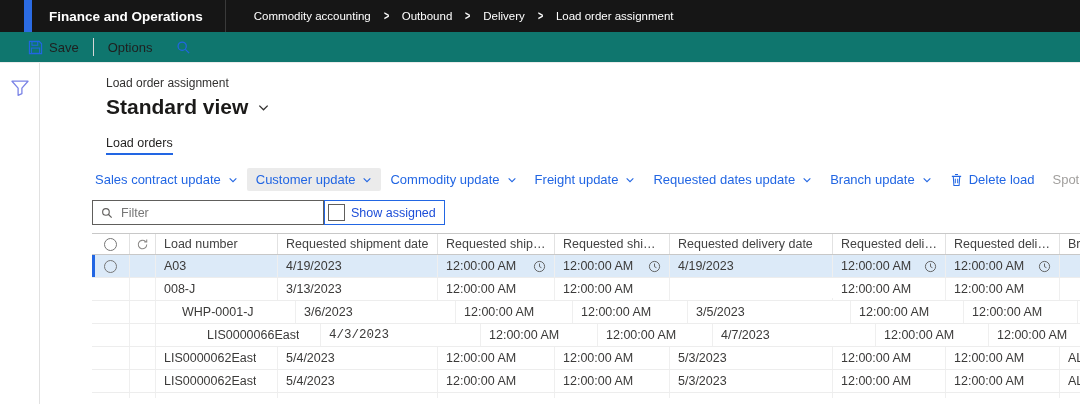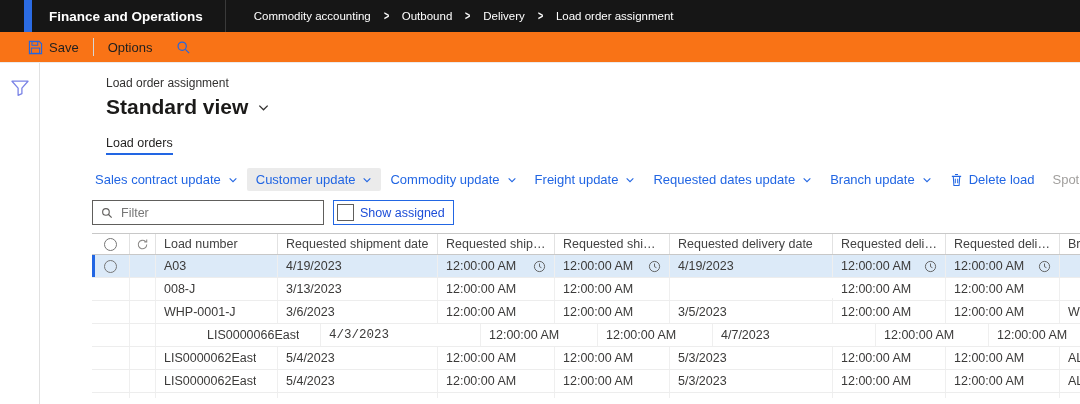--- a/index.html
+++ b/index.html
@@ -11,40 +11,40 @@
   }
   
   .topbar { height:32px; background:#161616; display:flex; align-items:center; color:#fff;padding-left:24px; }
   .topbar-accent { width:8px; align-self:stretch; background:#2b6be3; }
   .app-title { font-size:13.5px; font-weight:700; margin-left:17px; white-space:nowrap; }
   .topbar-div { width:1px; align-self:stretch; background:#3a3a3a; margin-left:22px; }
   .breadcrumb { display:flex; align-items:center; margin-left:28px; font-size:11.5px; gap:12px; }
   .crumb { cursor:pointer; white-space:nowrap; }
   .crumb-sep { font-size:12px; font-weight:600; transform:scaleX(.75); color:#fff; }
   
-  .cmdbar { height:31px; background:#f97316; border-bottom:1px solid #ebebeb; display:flex; align-items:center; padding-left:18px; font-size:13px; color:#1f1f1f; }
+  .cmdbar { height:31px; background:#0f766e; border-bottom:1px solid #ebebeb; display:flex; align-items:center; padding-left:18px; font-size:13px; color:#1f1f1f; }
   .cmd-btn { display:flex; align-items:center; gap:6px; padding:0 10px; height:100%; cursor:pointer; }
   .cmd-div { width:1px; height:18px; background:#d6d6d6; margin:0 4px; }
   .cmd-search { margin-left:14px; display:flex; align-items:center; cursor:pointer; }
   
   .page-body { display:flex; height:341px; }
   .sidebar { width:40px; border-right:1px solid #e1e1e1; padding-top:16px; display:flex; justify-content:center; }
   .main { flex:1; padding-top:13px; overflow:hidden; }
   .caption { margin-left:66px; font-size:12px; color:#323130; }
   .view-title { margin-left:66px; margin-top:5px; display:flex; align-items:center; gap:9px; font-size:21px; font-weight:700; color:#1b1a19; }
   .tab-strip { margin-left:66px; margin-top:14px; }
   .tab { display:inline-block; font-size:12.5px; color:#201f1e; padding-bottom:3px; border-bottom:2px solid #2266e3; cursor:pointer; }
   
   .actions { margin:13px 8px 0 46px; display:flex; align-items:center; font-size:13px; }
   .menu-item { color:#2266e3; display:flex; align-items:center; gap:7px; padding:4px 9px; border-radius:2px; cursor:pointer; white-space:nowrap; }
   .menu-item.highlighted { background:#ebebeb; }
   .action-btn { color:#2266e3; display:flex; align-items:center; gap:6px; padding:4px 9px; cursor:pointer; white-space:nowrap; }
   .action-disabled { color:#a19f9d; padding:4px 9px; white-space:nowrap; }
   
-  .filter-row { margin:9px 0 0 52px; display:flex; gap:9px; }
+  .filter-row { margin:9px 0 0 52px; display:flex; }
   .filter-box { width:232px; height:25px; border:1px solid #605e5c; background:#fff; display:flex; align-items:center; padding:0 8px; gap:6px; }
   .filter-box input { border:none; outline:none; flex:1; font-size:12.5px; font-family:"Liberation Sans",sans-serif; color:#201f1e; }
   .filter-box input::placeholder { color:#767676; }
   .show-assigned { display:flex; align-items:center; gap:6px; border:1px solid #2266e3; padding:3px 8px 3px 3px; cursor:pointer; background:#fff; }
   .checkbox-box { width:17px; height:17px; border:1px solid #605e5c; background:#fff; }
   .show-assigned-label { font-size:12.5px; color:#1d4ed8; }
   
   .grid { margin:8px 0 0 52px; width:1026px; height:165px; overflow:hidden; font-size:12.5px; color:#3b3a39; }
   .grid-row { display:flex; height:23px; position:relative; border-bottom:1px solid #ededed; background:#fff; }
   .grid-row.grid-header { height:22px; border-top:1px solid #c8c8c8; border-bottom:1px solid #c8c8c8; color:#424242; background:#fff; }
@@ -324,21 +324,21 @@
           <div class="cell" style="width: 114px;">
             <span class="cell-text">12:00:00 AM</span>
           </div>
           <div class="cell" style="width: 58px;">
             <span class="cell-text"></span>
           </div>
         </div>
         <div class="grid-row">
           <div class="cell sel-cell"></div>
           <div class="cell refresh-cell"></div>
-          <div class="cell" style="width: 122px;">
+          <div class="cell" style="width: 122px; margin-left: 18px;">
             <span class="cell-text">WHP-0001-J</span>
           </div>
           <div class="cell" style="width: 160px;">
             <span class="cell-text">3/6/2023</span>
           </div>
           <div class="cell" style="width: 117px;">
             <span class="cell-text">12:00:00 AM</span>
           </div>
           <div class="cell" style="width: 115px;">
             <span class="cell-text">12:00:00 AM</span>

